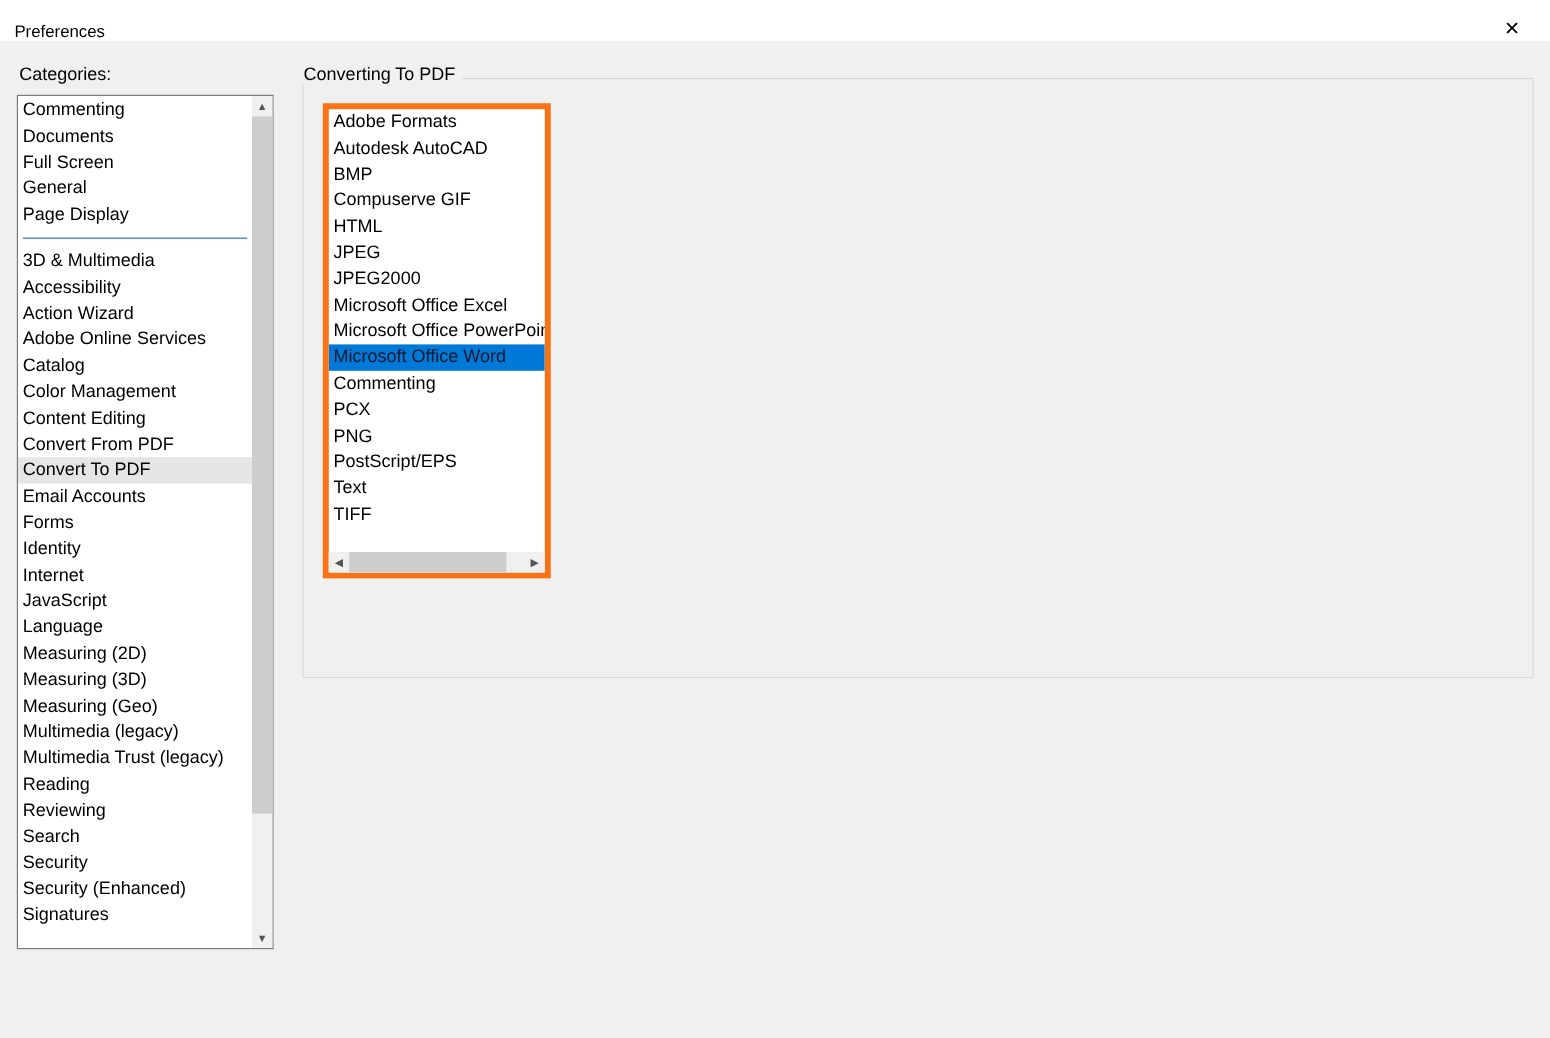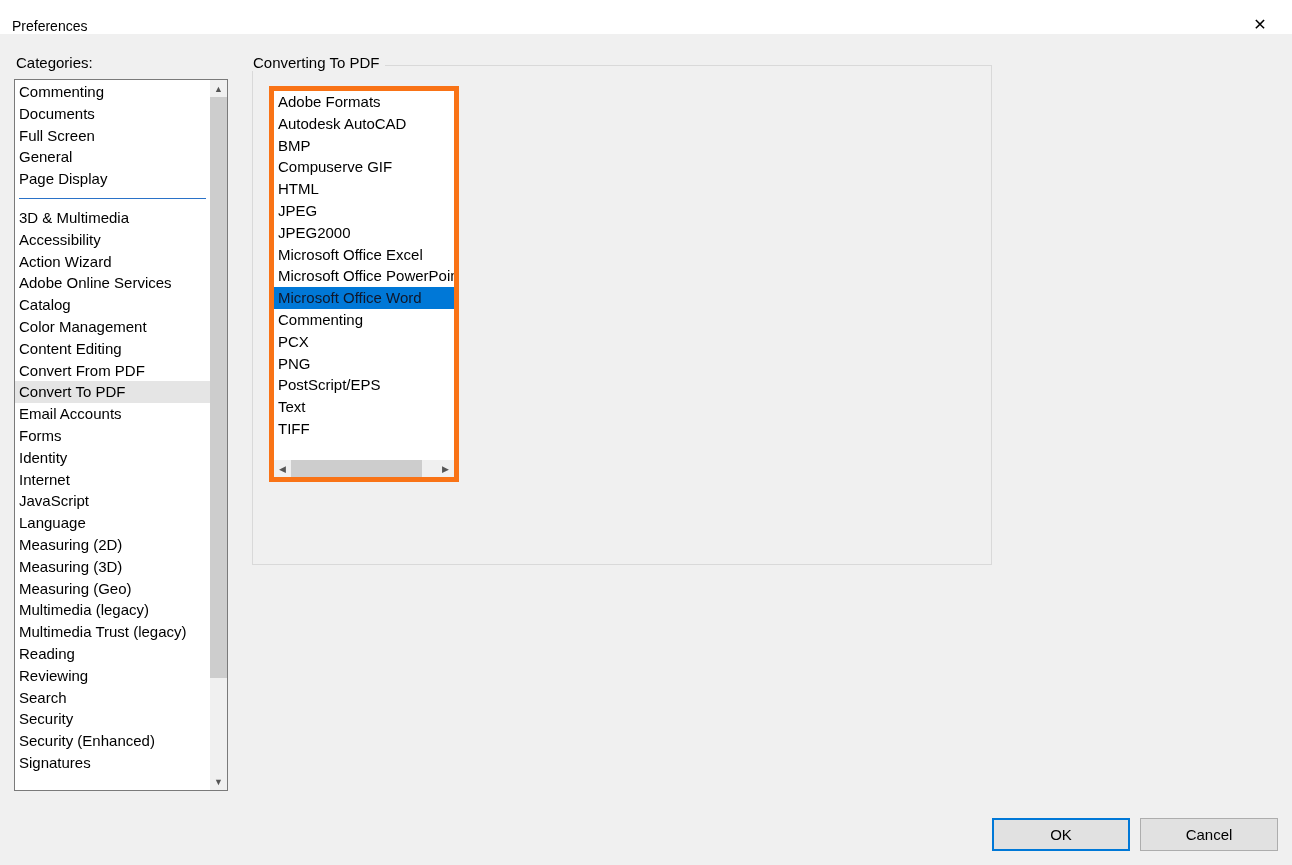--- a/index.html
+++ b/index.html
@@ -284,18 +284,14 @@
               </div>
             </div>
 
 
           </div>
         </div>
       </div>
 
     </div>
 
-    <div class="footer">
-      <button class="btn primary">OK</button>
-      <button class="btn">Cancel</button>
-    </div>
   </div>
 </div>
 
 </body></html>

